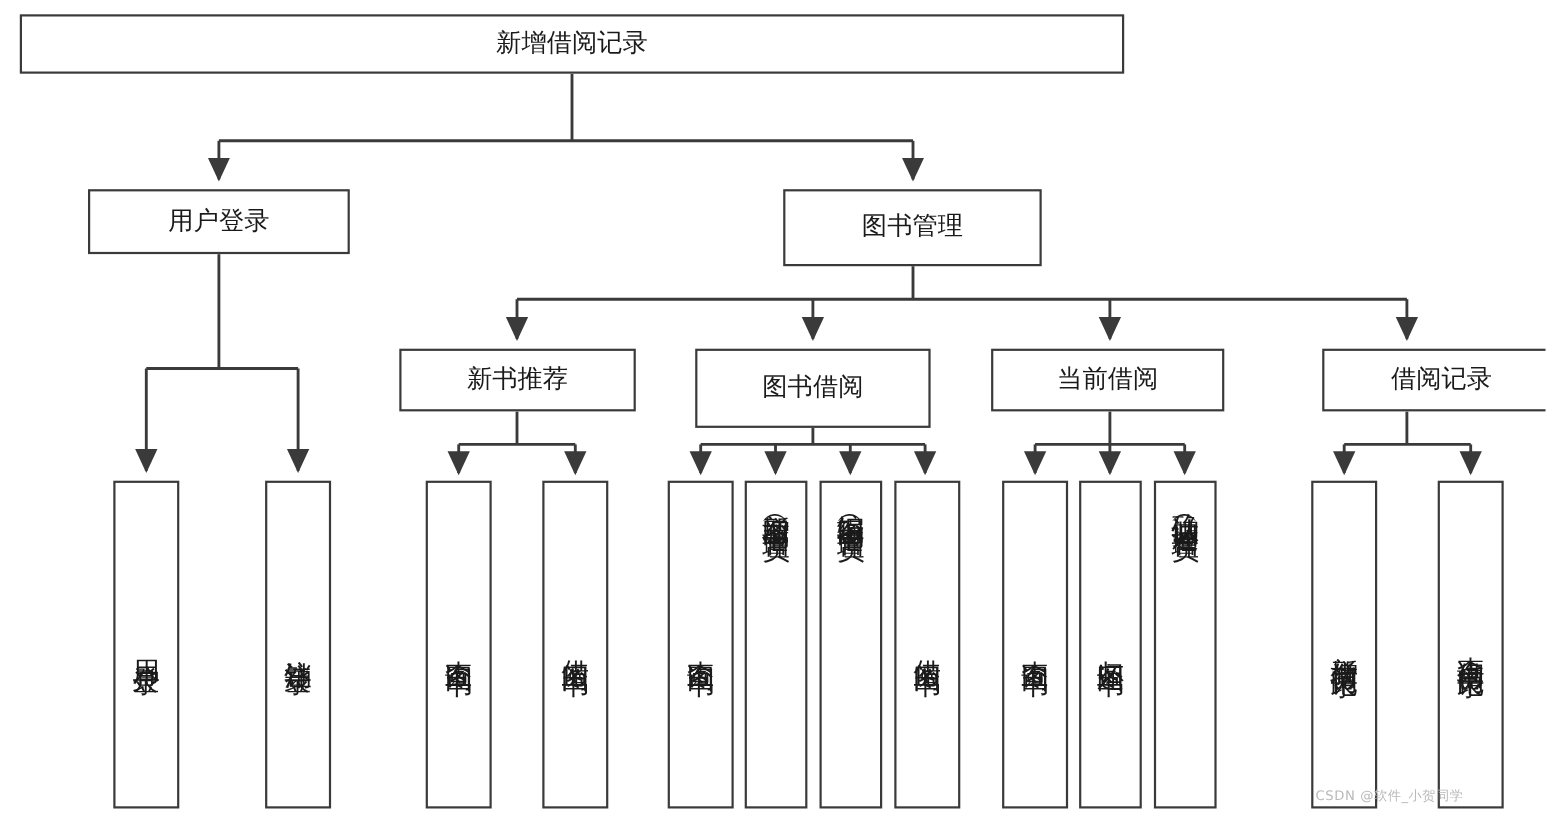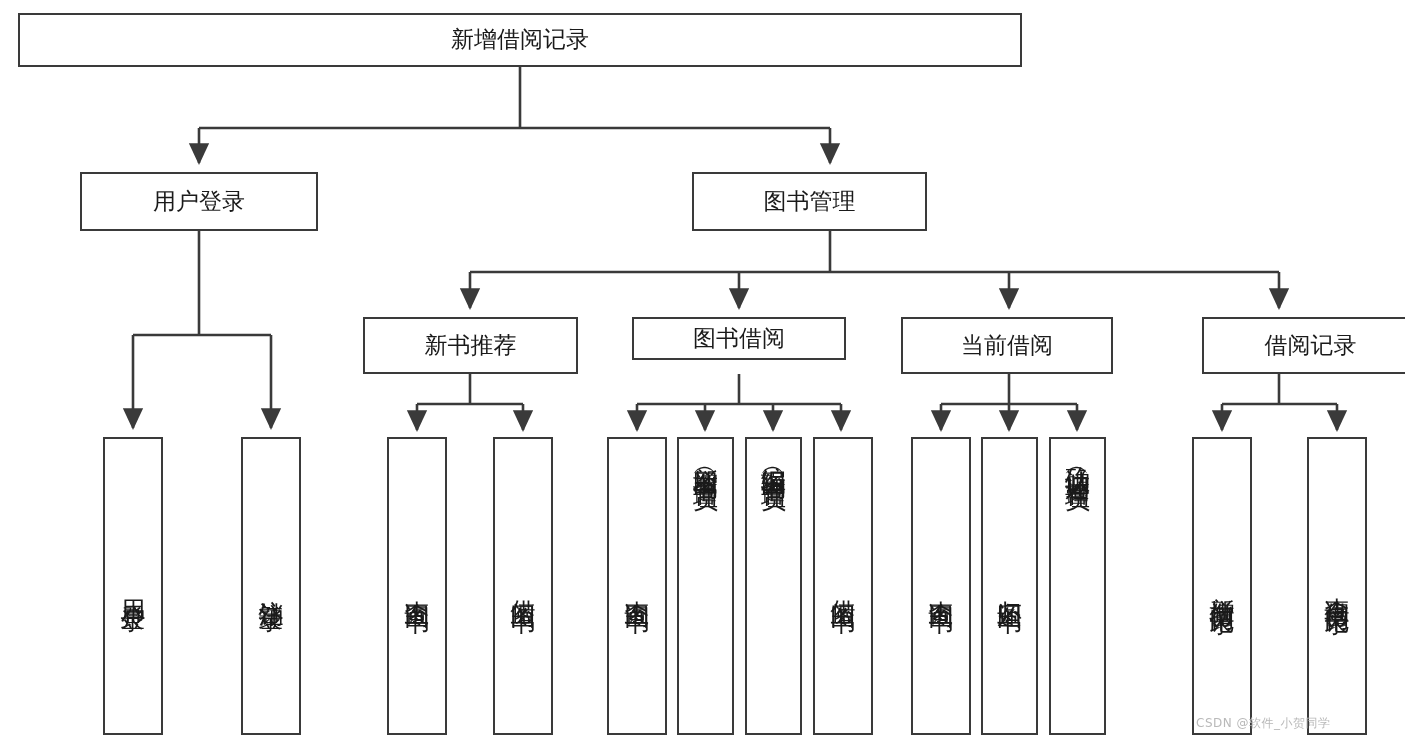--- a/index.html
+++ b/index.html
@@ -133,29 +133,29 @@
   </svg>
 
   <div class="node horiz root" style="left:18px; top:13px; width:1004px; height:54px;">
     <span class="node-label">新增借阅记录</span>
   </div>
 
   <div class="node horiz" style="left:80px; top:172px; width:238px; height:59px;">
     <span class="node-label">用户登录</span>
   </div>
 
-  <div class="node horiz" style="left:692px; top:172px; width:235px; height:59px;">
+  <div class="node horiz" style="left:712px; top:172px; width:235px; height:70px;">
     <span class="node-label">图书管理</span>
   </div>
 
   <div class="node horiz" style="left:363px; top:317px; width:215px; height:57px;align-items:center;">
     <span class="node-label">新书推荐</span>
   </div>
 
-  <div class="node horiz" style="left:632px; top:317px; width:214px; height:43px;">
+  <div class="node horiz" style="left:632px; top:317px; width:214px; height:72px;">
     <span class="node-label">图书借阅</span>
   </div>
 
   <div class="node horiz" style="left:901px; top:317px; width:212px; height:57px;">
     <span class="node-label">当前借阅</span>
   </div>
 
   <div class="node horiz" style="left:1202px; top:317px; width:217px; height:57px;">
     <span class="node-label">借阅记录</span>
   </div>

